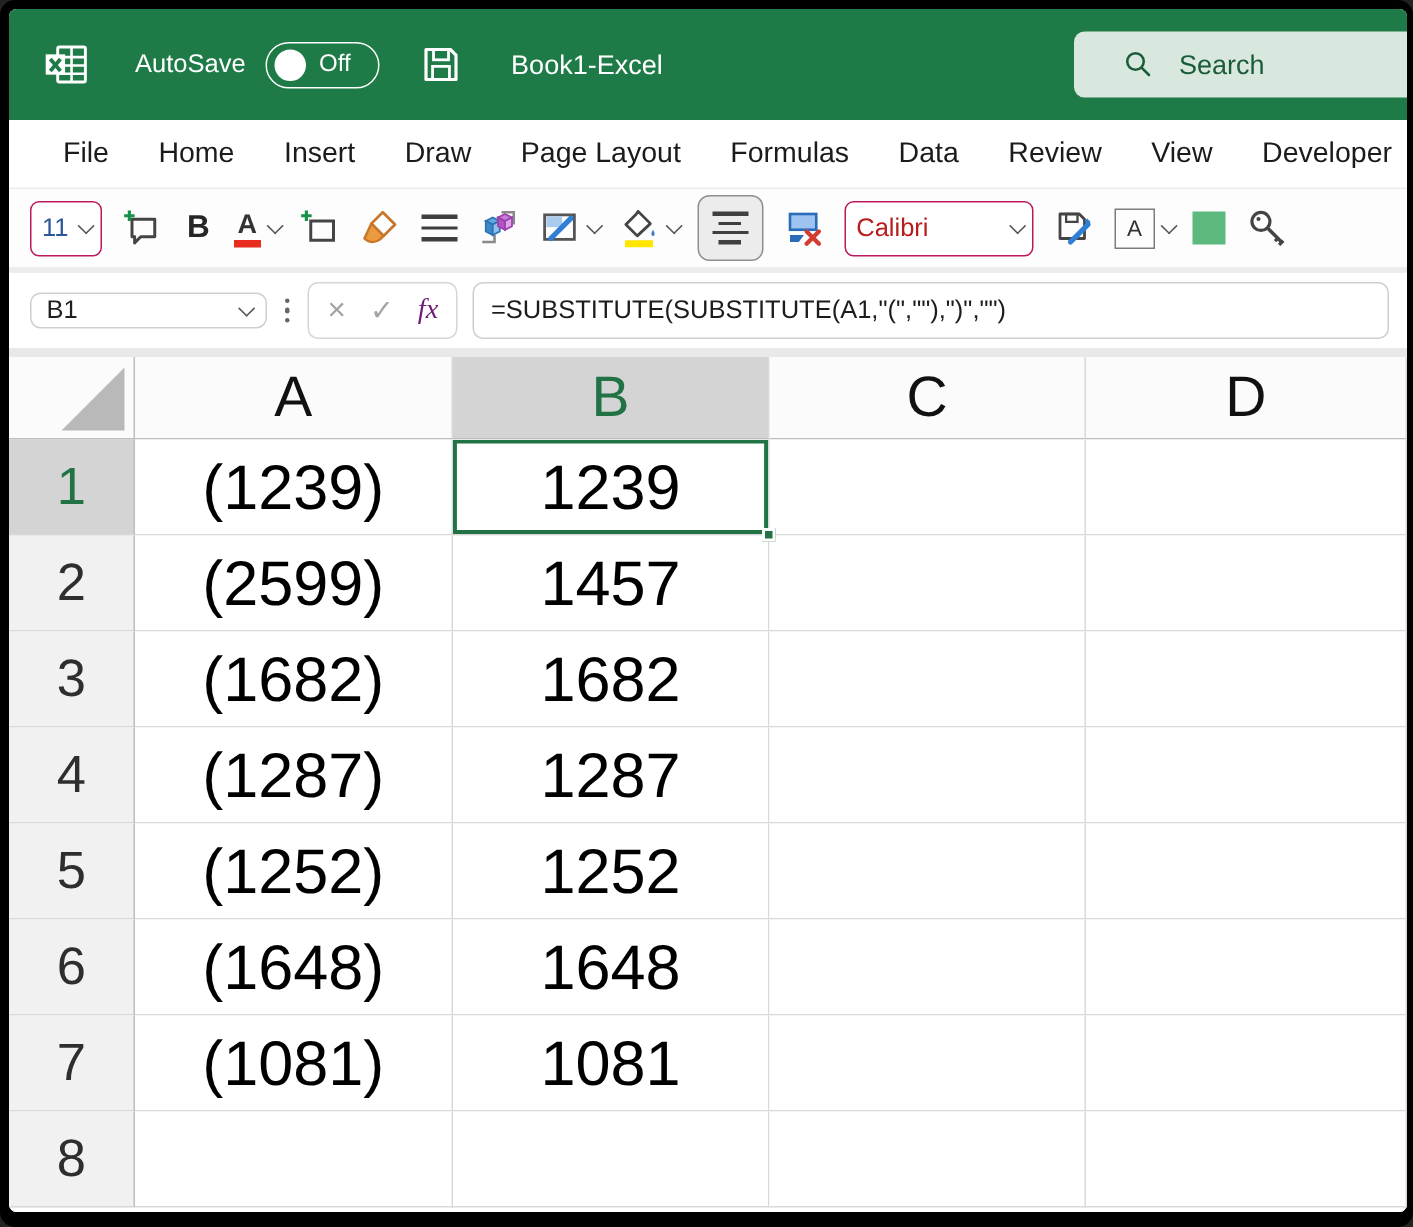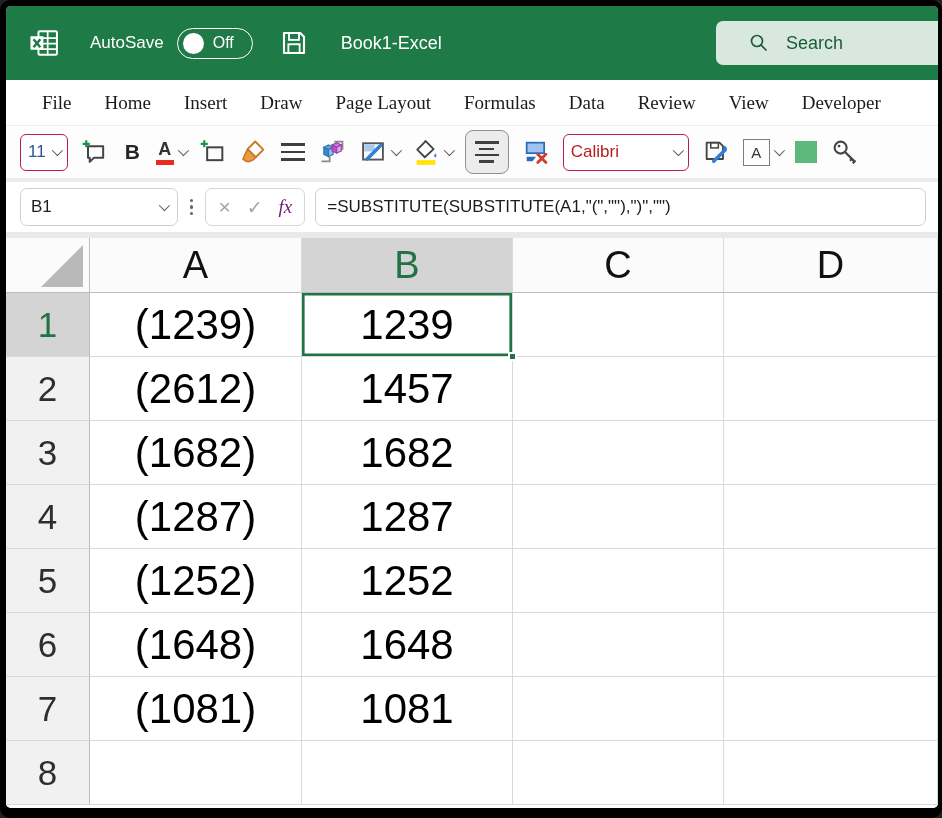--- a/index.html
+++ b/index.html
@@ -34,21 +34,21 @@
     padding-left:32px; gap:16px; cursor:text;text-align:center;
   }
   .search span{ color:#1A5C38; font-size:18px; }
 
   
   .menubar{
     height:46px; background:#fff; display:flex; align-items:center;
     padding-left:36px; gap:33px; font-size:19px; color:#1b1b1b;
     border-bottom:1px solid #ededed; flex:0 0 auto;
   }
-  .menubar span{ cursor:pointer; white-space:nowrap;font-family:Liberation Serif, serif; }
+  .menubar span{ cursor:pointer; white-space:nowrap; }
 
   
   .toolbar{
     height:56px; background:#fdfdfd; display:flex; align-items:center;
     padding-left:14px; gap:13px; border-bottom:4px solid #ececec; flex:0 0 auto;
   }
   .combo{
     height:37px; border:1px solid #be185d; border-radius:6px; background:#fff;
     display:flex; align-items:center; padding:0 7px; gap:6px; cursor:pointer;
   }
@@ -74,21 +74,21 @@
   .swatch{ width:22px; height:22px; background:#5CB87C; cursor:pointer; }
   .charbox{ width:27px; height:27px; border:1.4px solid #7d7d7d; display:flex;
             align-items:center; justify-content:center; font-size:15px; color:#333; }
 
   
   .formulabar{
     height:50px; background:#fff; display:flex; align-items:center;
     padding:0 12px 0 14px; gap:10px; flex:0 0 auto;
   }
   .namebox{
-    width:158px; height:38px; border:1px solid #cfcfcf; border-radius:7px;
+    width:158px; height:24px; border:1px solid #cfcfcf; border-radius:7px;
     display:flex; align-items:center; padding:0 10px; cursor:pointer;
   }
   .namebox .val{ font-size:17px; color:#1f1f1f; flex:1; }
   .dots{ display:flex; flex-direction:column; gap:3px; padding:0 2px; cursor:pointer; }
   .dots i{ width:3.4px; height:3.4px; background:#666; border-radius:50%; display:block; }
   .fxgroup{
     height:38px; border:1px solid #d6d6d6; border-radius:7px; display:flex;
     align-items:center; padding:0 12px; gap:16px;
   }
   .fxgroup .x{ font-size:21px; color:#a3a3a3; cursor:pointer; }
@@ -338,21 +338,21 @@
       <div class="gc rh hdr-sel">1</div>
       <div class="gc cell">(1239)</div>
       <div class="gc cell sel">
           <span>1239</span>
           <span class="handle"></span>
         </div>
       <div class="gc cell"></div>
       <div class="gc cell"></div>
 
       <div class="gc rh">2</div>
-      <div class="gc cell">(2612)</div>
+      <div class="gc cell">(2599)</div>
       <div class="gc cell">1457</div>
       <div class="gc cell"></div>
       <div class="gc cell"></div>
 
       <div class="gc rh">3</div>
       <div class="gc cell">(1682)</div>
       <div class="gc cell">1682</div>
       <div class="gc cell"></div>
       <div class="gc cell"></div>
 

